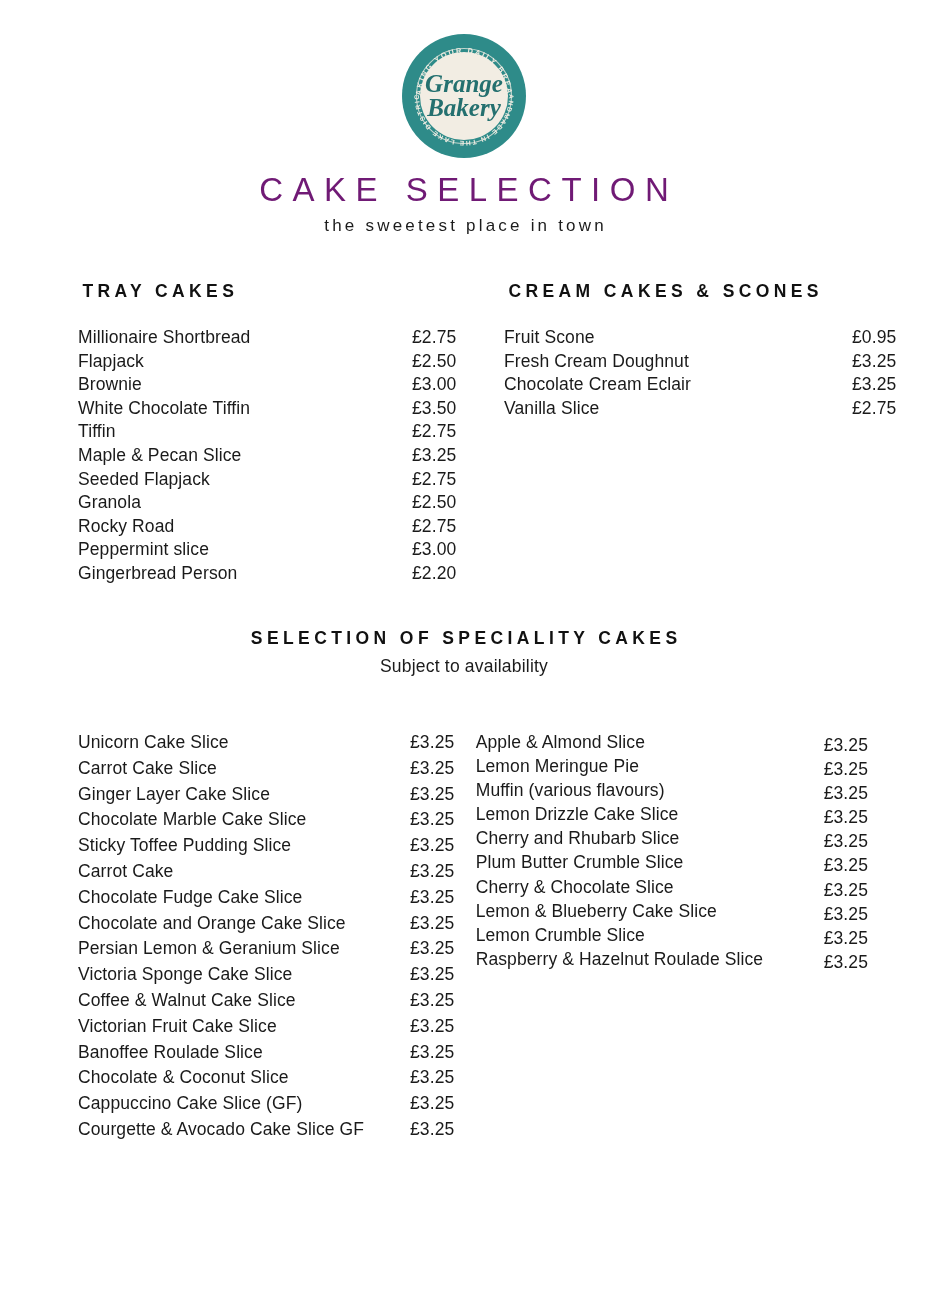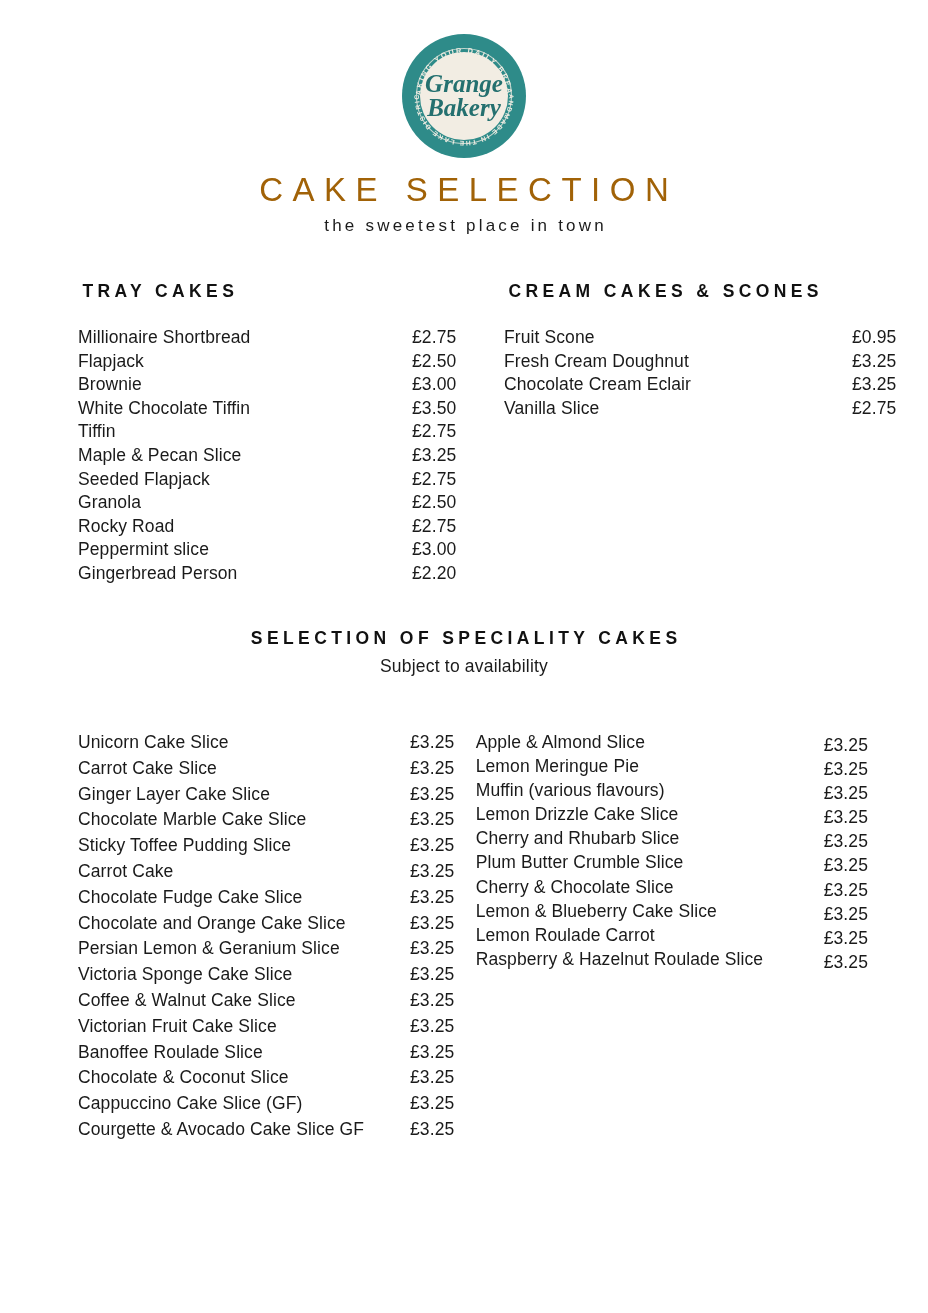--- a/index.html
+++ b/index.html
@@ -27,21 +27,21 @@
   }
   .logo svg { display: block; width: 128px; height: 128px; }
 
   
   .header { text-align: center; margin-top: 12px; }
 
   .menu-title {
     font-size: 33px;
     font-weight: 500;
     letter-spacing: 9.5px;
-    color: #a16207;
+    color: #701a75;
     text-indent: 9.5px;
     line-height: 1.1;
   }
 
   .menu-subtitle {
     margin-top: 8px;
     font-size: 17px;
     font-weight: 400;
     letter-spacing: 3.2px;
     color: #1c1c1c;
@@ -335,21 +335,21 @@
         </div>
         <div class="item-row">
           <span class="item-name">Cherry &amp; Chocolate Slice</span>
           <span class="item-price">£3.25</span>
         </div>
         <div class="item-row">
           <span class="item-name">Lemon &amp; Blueberry Cake Slice</span>
           <span class="item-price">£3.25</span>
         </div>
         <div class="item-row">
-          <span class="item-name">Lemon Roulade Carrot</span>
+          <span class="item-name">Lemon Crumble Slice</span>
           <span class="item-price">£3.25</span>
         </div>
         <div class="item-row">
           <span class="item-name">Raspberry &amp; Hazelnut Roulade Slice</span>
           <span class="item-price">£3.25</span>
         </div>
       </div>
   </div>
 
 </div>

